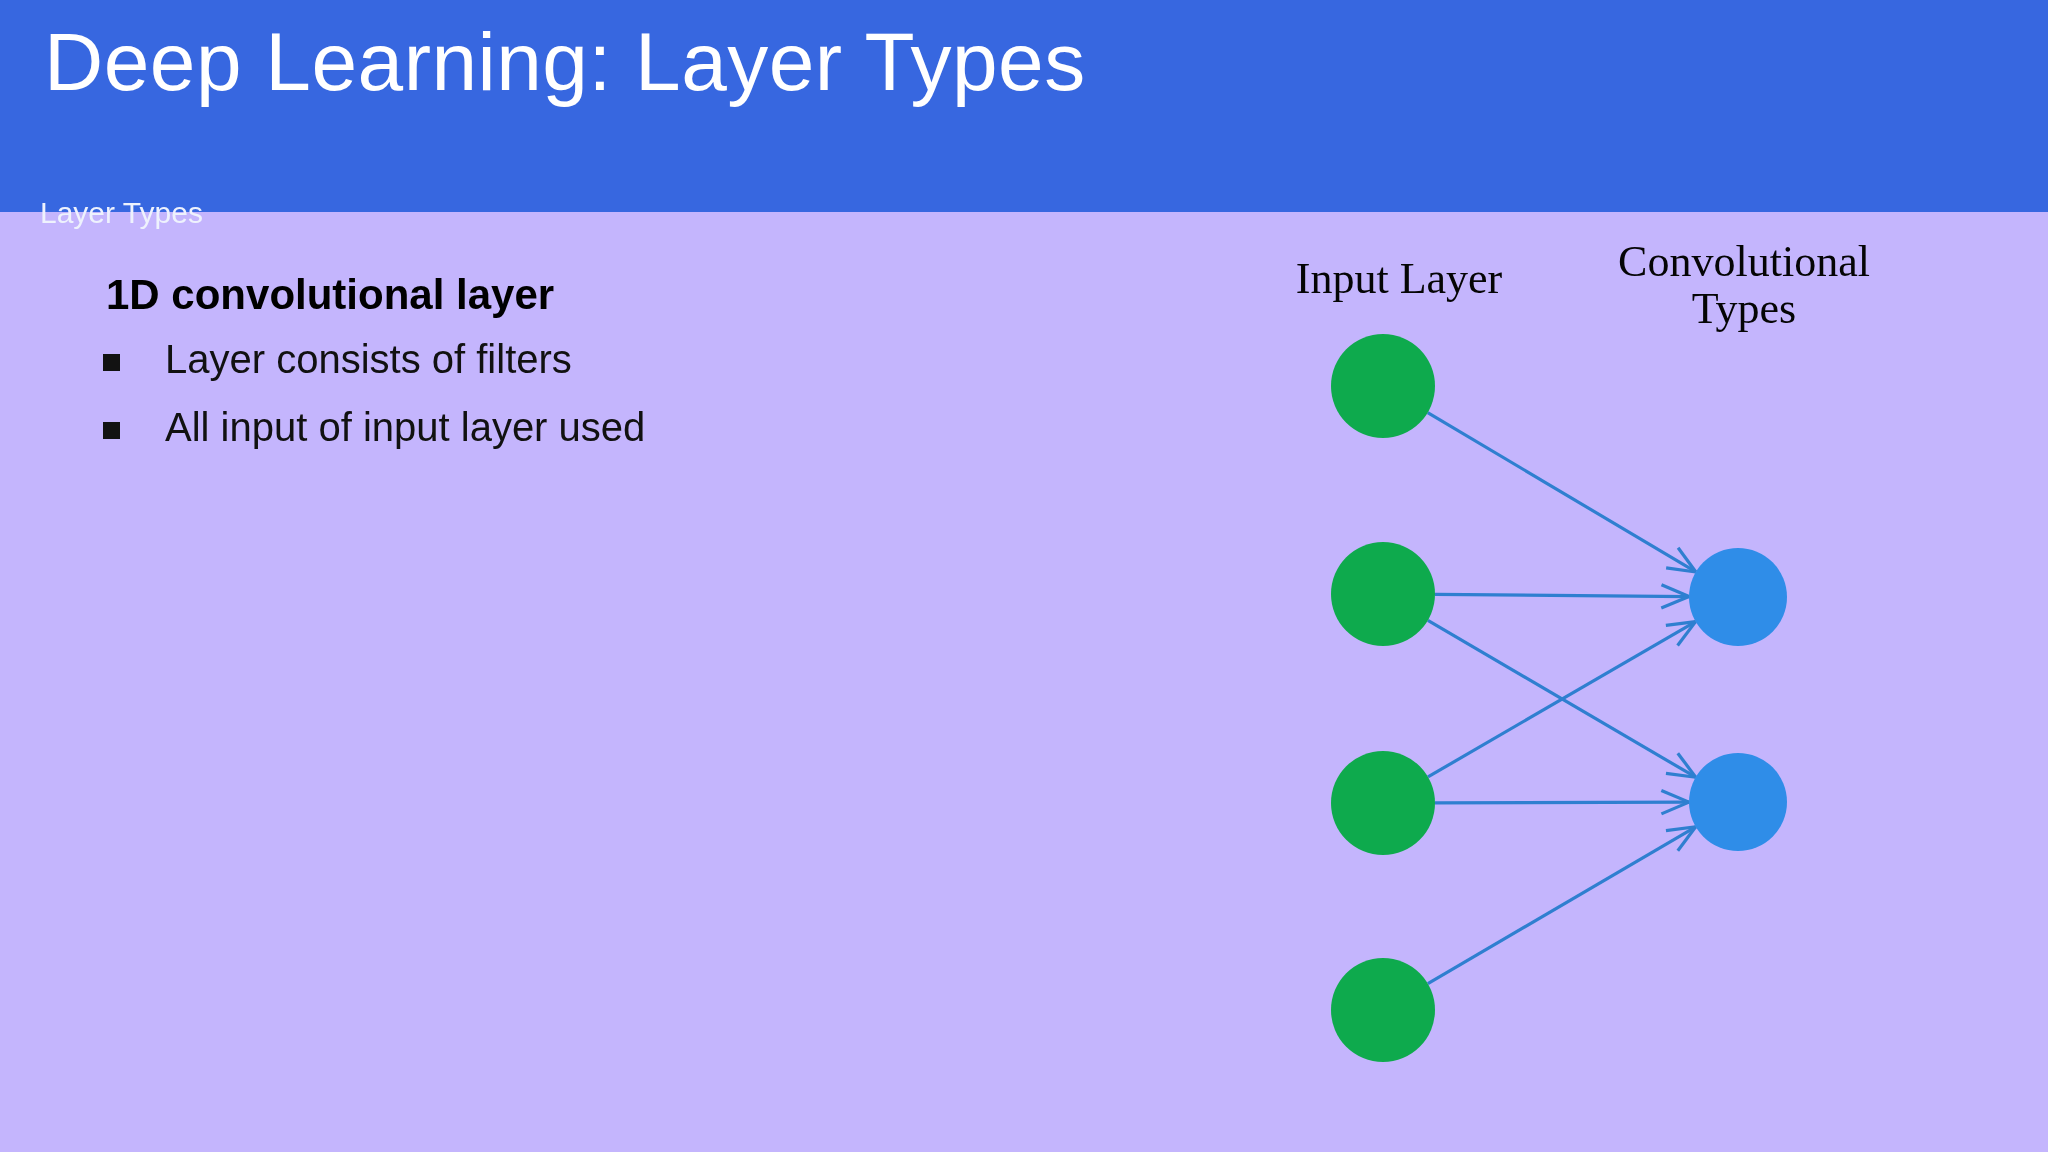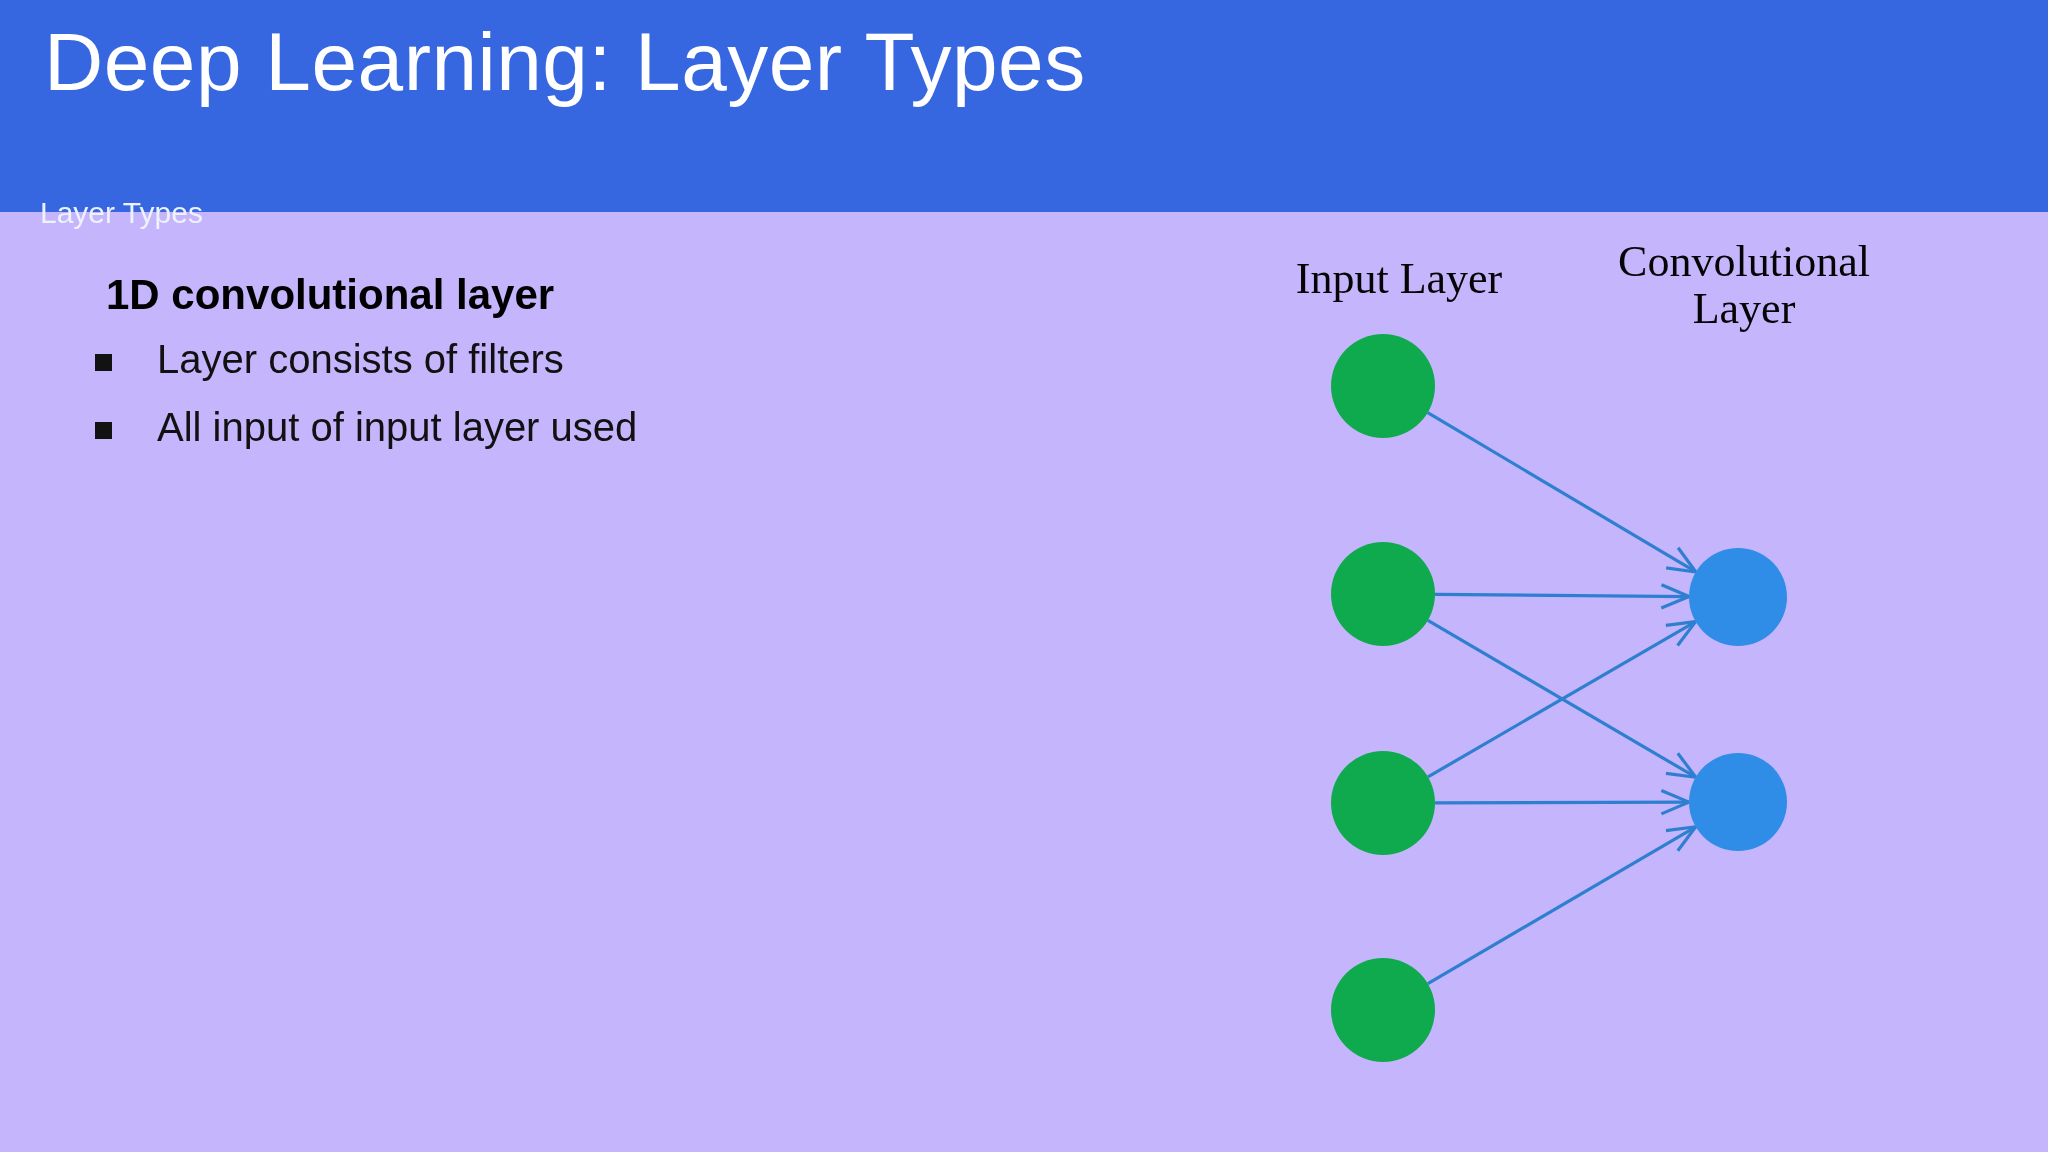--- a/index.html
+++ b/index.html
@@ -58,21 +58,21 @@
   #body-heading {
     font-size: 42px;
     font-weight: 700;
     color: #000000;
     margin: 0 0 16px 14px;
     line-height: 1.2;
     white-space: nowrap;
   }
   #bullet-list {
     list-style: none;
-    margin: 0;
+    margin: 8px;
     padding: 0;
   }
   .bullet-item {
     position: relative;
     padding-left: 65px;
     font-size: 40px;
     font-weight: 400;
     color: #111111;
     line-height: 1.18;
     margin-bottom: 20px;
@@ -147,21 +147,21 @@
       </li>
     </ul>
   </div>
 
   <div id="diagram">
 
     <div class="layer-label" id="label-input-layer">Input Layer</div>
 
     <div class="layer-label" id="label-conv-layer">
       <span>Convolutional</span><br>
-      <span>Layer</span>
+      <span>Types</span>
     </div>
 
     <svg id="diagram-svg" width="818" height="932" viewBox="0 0 818 932">
       <g id="edge-group">
           <line x1="197.70035042334865" y1="192.56837729387766" x2="465.8785159472292" y2="351.96441370384605" stroke="#2f7fd0" stroke-width="3.2" stroke-linecap="butt"></line>
           <line x1="465.8785159472292" y1="351.96441370384605" x2="436.1566144259872" y2="347.88905237488467" stroke="#2f7fd0" stroke-width="3.2" stroke-linecap="butt"></line>
           <line x1="465.8785159472292" y1="351.96441370384605" x2="448.094553014771" y2="327.80389503356594" stroke="#2f7fd0" stroke-width="3.2" stroke-linecap="butt"></line>
           <line x1="204.99814332499489" y1="374.439420929507" x2="459.0017495591394" y2="376.58593027796456" stroke="#2f7fd0" stroke-width="3.2" stroke-linecap="butt"></line>
           <line x1="459.0017495591394" y1="376.58593027796456" x2="431.27218408961903" y2="388.03456333486633" stroke="#2f7fd0" stroke-width="3.2" stroke-linecap="butt"></line>
           <line x1="459.0017495591394" y1="376.58593027796456" x2="431.46962859340096" y2="364.67029705400427" stroke="#2f7fd0" stroke-width="3.2" stroke-linecap="butt"></line>

